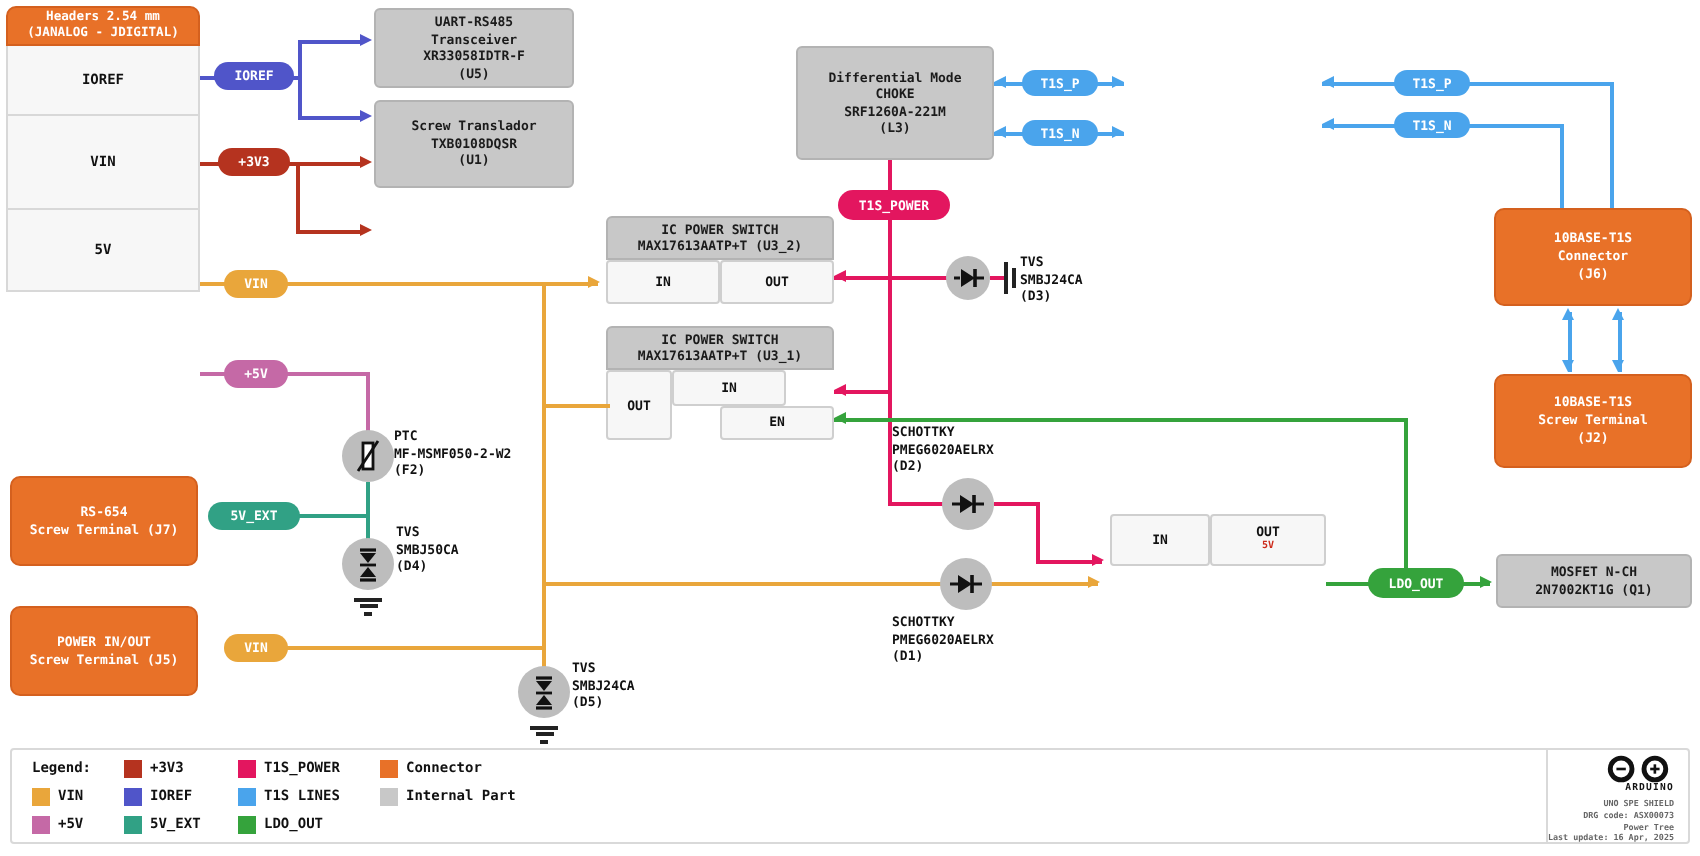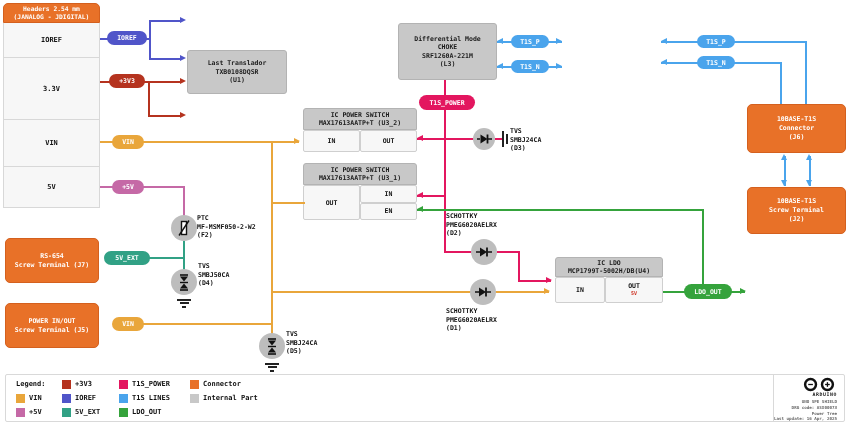--- a/index.html
+++ b/index.html
@@ -120,57 +120,60 @@
   <div class="w" style="left:663px;top:291px;width:82px;height:2px;background:#35a33c"></div>
   <div class="ar a-r" style="left:740px;top:288px;border-left-color:#35a33c"></div>
   <div class="w" style="left:702px;top:209px;width:2px;height:83px;background:#35a33c"></div>
   <div class="w" style="left:417px;top:209px;width:287px;height:2px;background:#35a33c"></div>
   <div class="ar a-l" style="left:417px;top:206px;border-right-color:#35a33c"></div>
 
   <div style="position:absolute;left:3px;top:3px;width:97px;height:205px;">
     <div class="conn pre" style="position:relative;left:0;top:0;width:97px;height:20px;border-radius:5px 5px 0 0;font-size:6.3px;line-height:8px;">Headers 2.54 mm
 (JANALOG - JDIGITAL)</div>
     <div class="hrow" style="width:97px;height:35px;">IOREF</div>
-    <div class="hrow" style="width:97px;height:62px;">3.3V</div>
     <div class="hrow" style="width:97px;height:47px;">VIN</div>
     <div class="hrow" style="width:97px;height:41px;">5V</div>
   </div>
 
-  <div class="part pre" style="left:187px;top:50px;width:100px;height:44px;">Last Translador
+  <div class="part pre" style="left:187px;top:4px;width:100px;height:40px;">UART-RS485
+Transceiver
+XR33058IDTR-F
+(U5)</div>
+  <div class="part pre" style="left:187px;top:50px;width:100px;height:44px;">Screw Translador
 TXB0108DQSR
 (U1)</div>
   <div class="part pre" style="left:398px;top:23px;width:99px;height:57px;">Differential Mode
 CHOKE
 SRF1260A-221M
 (L3)</div>
+  <div class="part pre" style="left:748px;top:277px;width:98px;height:27px;">MOSFET N-CH
+2N7002KT1G (Q1)</div>
 
   <div class="pinbox" style="left:303px;top:108px;width:114px;height:44px;">
     <div class="pinhead pre" style="width:114px;height:22px;">IC POWER SWITCH
 MAX17613AATP+T (U3_2)</div>
     <div style="display:flex;">
       <div class="cell" style="width:57px;height:22px;">IN</div>
       <div class="cell" style="width:57px;height:22px;">OUT</div>
     </div>
   </div>
 
   <div class="pinbox" style="left:303px;top:163px;width:114px;height:57px;">
     <div class="pinhead pre" style="width:114px;height:22px;">IC POWER SWITCH
 MAX17613AATP+T (U3_1)</div>
     <div style="display:flex;">
       <div class="cell" style="width:57px;height:35px;">OUT</div>
       <div style="display:flex;flex-direction:column;">
         <div class="cell" style="width:57px;height:17.5px;">IN</div>
-        <div class="cell" style="width:57px;height:17.5px;">EN</div>
+        <div class="cell" style="width:57px;height:17.5px;margin-left:24px;">EN</div>
       </div>
     </div>
   </div>
 
   <div class="pinbox" style="left:555px;top:257px;width:108px;height:46px;">
-    <div class="pinhead pre" style="width:108px;height:20px;">IC LDO
-MCP1799T-5002H/DB(U4)</div>
     <div style="display:flex;">
       <div class="cell" style="width:50px;height:26px;">IN</div>
       <div class="cell" style="width:58px;height:26px;flex-direction:column;line-height:7px;">
         <span>OUT</span>
         <span style="color:#cc2a1a;font-size:5px;">5V</span>
       </div>
     </div>
   </div>
 
   <div class="conn pre" style="left:5px;top:238px;width:94px;height:45px;">RS-654

